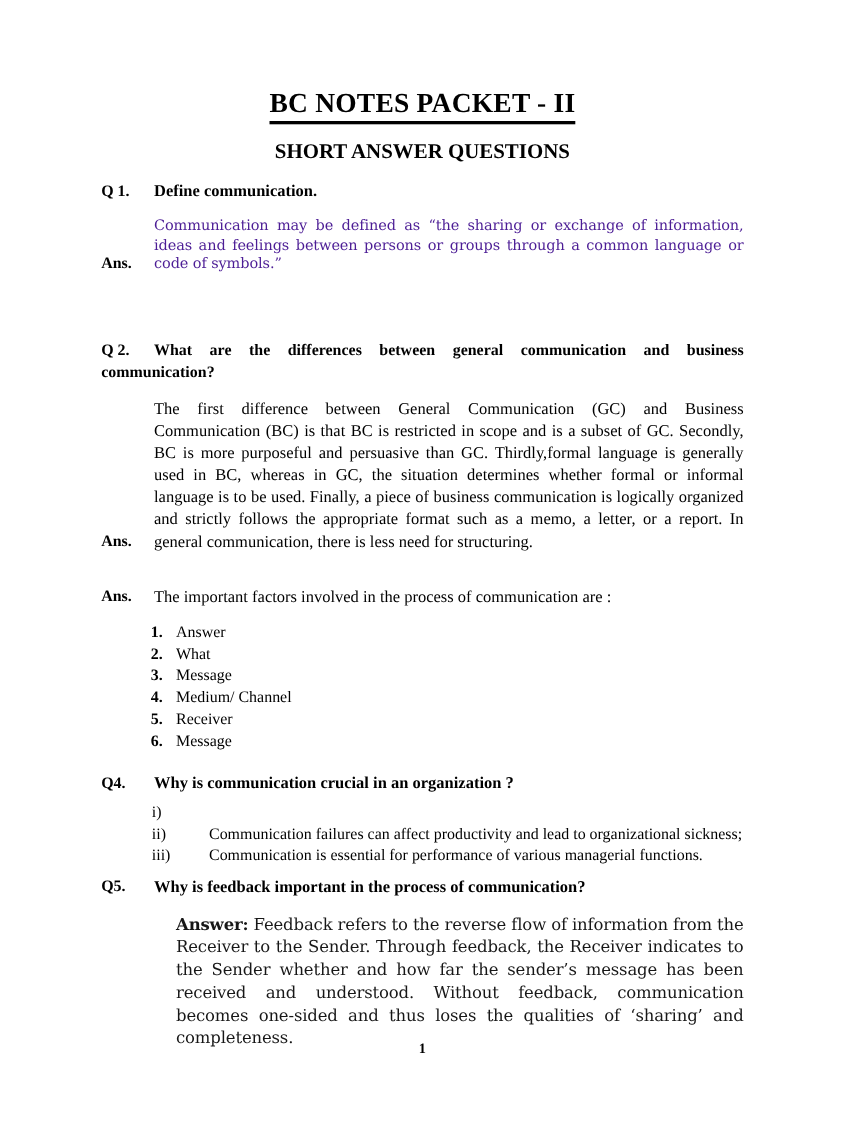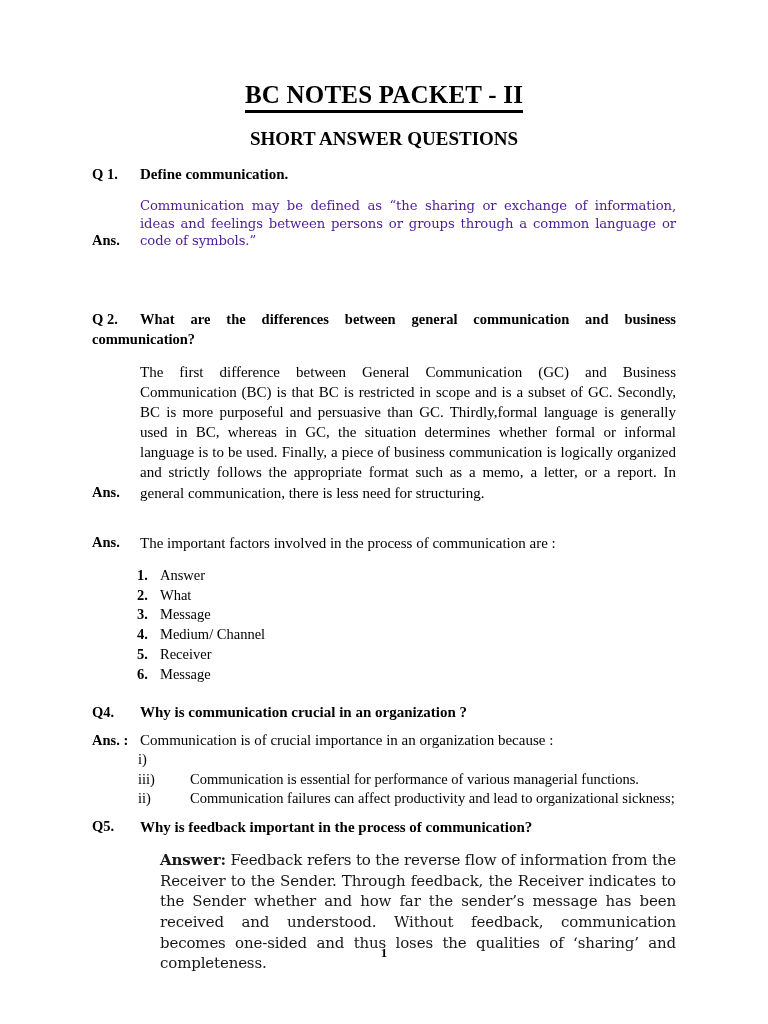--- a/index.html
+++ b/index.html
@@ -250,37 +250,33 @@
 
     <div class="spacer-md"></div>
 
     <div class="qa-row">
       <div class="label w-narrow">Q4.</div>
       <div class="body-col question">Why is communication crucial in an organization ?</div>
     </div>
 
     <div class="spacer-xs"></div>
 
-    <div class="qa-row">
-      <div class="label w-ansq">Ans. :</div>
-      <div class="body-col answer flat">Communication is of crucial importance in an organization because :</div>
-    </div>
 
     <ul class="roman-list">
       <li>
         <span class="marker">i)</span>
+      </li>
+      <li>
+        <span class="marker">ii)</span>
+        <span class="rtext">Communication failures can affect productivity and lead to organizational sickness;</span>
       </li>
       <li>
         <span class="marker">iii)</span>
         <span class="rtext">Communication is essential for performance of various managerial functions.</span>
       </li>
-      <li>
-        <span class="marker">ii)</span>
-        <span class="rtext">Communication failures can affect productivity and lead to organizational sickness;</span>
-      </li>
     </ul>
 
     <div class="spacer-xs"></div>
 
     <div class="qa-row">
       <div class="label w-narrow">Q5.</div>
       <div class="body-col question">Why is feedback important in the process of communication?</div>
     </div>
 
     <div class="spacer-sm"></div>

